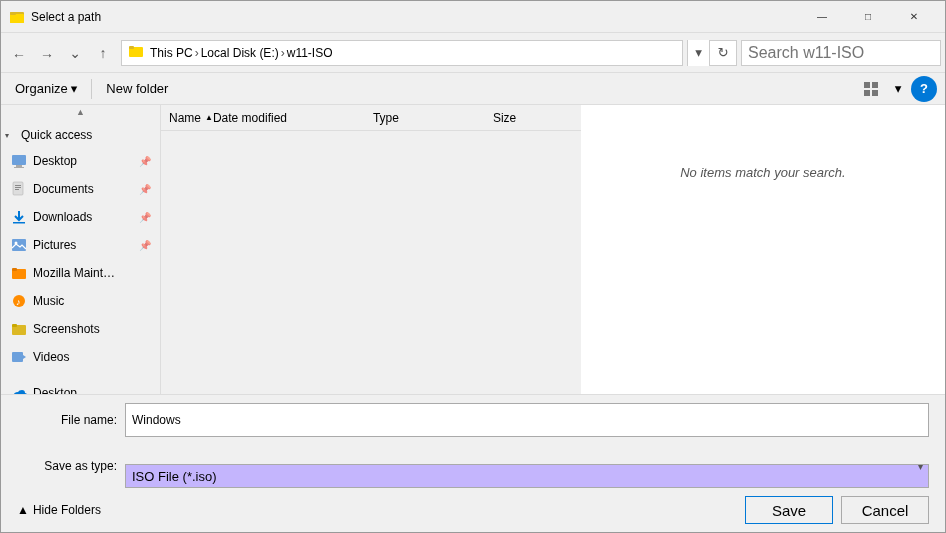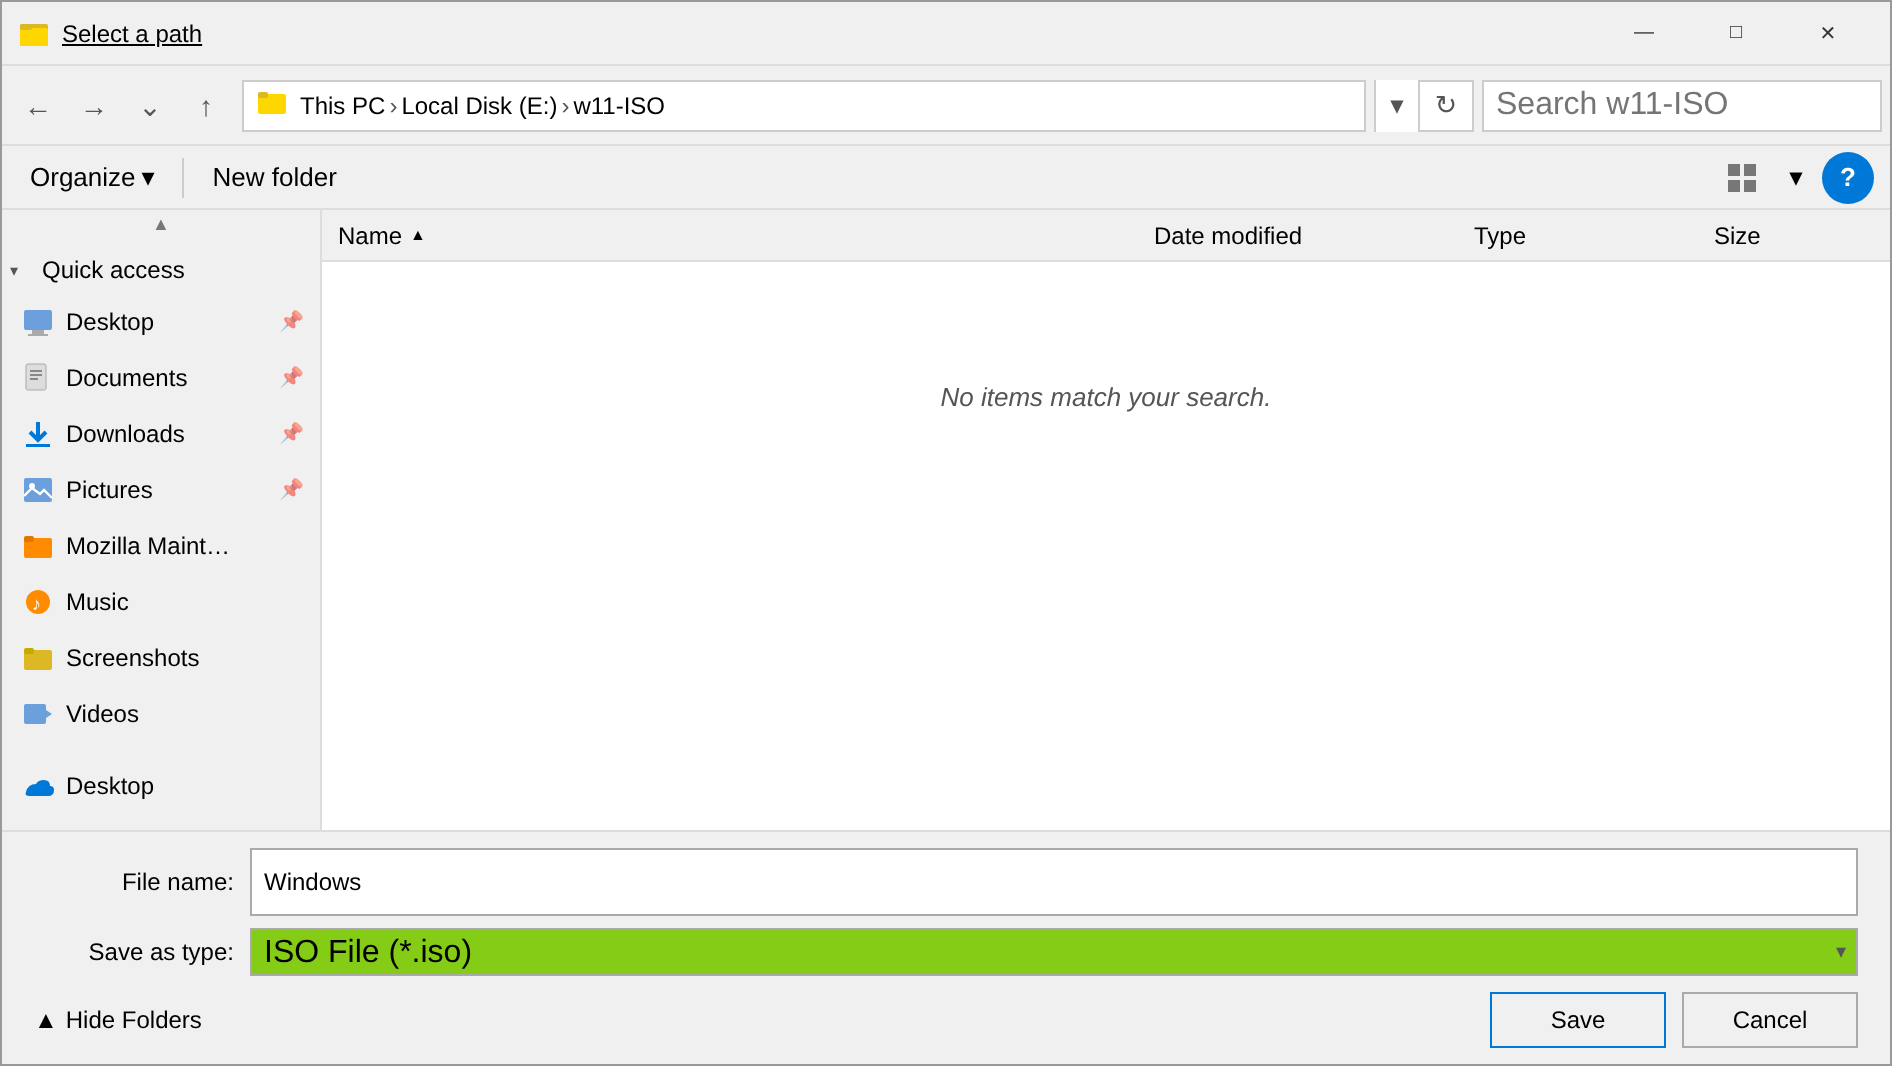--- a/index.html
+++ b/index.html
@@ -38,21 +38,20 @@
       margin-right: 6px;
       display: flex;
       align-items: center;
       justify-content: center;
     }
     .titlebar-icon svg { width: 16px; height: 16px; }
     .titlebar-title {
       flex: 1;
       font-size: 12px;
       color: #000;
-      text-decoration: underline;
     }
     .titlebar-buttons {
       display: flex;
       gap: 0;
     }
     .titlebar-btn {
       width: 46px;
       height: 32px;
       border: none;
       background: transparent;
@@ -273,21 +272,21 @@
     .sidebar-group-header .chevron {
       width: 16px;
       font-size: 8px;
       color: #555;
     }
 
     
     .file-area {
       flex: 1;
       display: flex;
-      flex-direction: column;
+      flex-direction: row;
       overflow: hidden;
     }
     .file-list-header {
       height: 26px;
       display: flex;
       align-items: center;
       background: #f0f0f0;
       border-bottom: 1px solid #ddd;
       padding: 0 8px;
       font-size: 12px;
@@ -341,27 +340,28 @@
       outline: none;
     }
     .select-wrapper {
       flex: 1;
       position: relative;
     }
     .select-wrapper select {
       width: 100%;
       height: 24px;
       border: 1px solid #aaa;
-      background: #84cc16;
-      font-size: 16px;
+      background: #c4b5fd;
+      font-size: 13px;
       padding: 0 6px;
       outline: none;
       appearance: none;
       -webkit-appearance: none;
       cursor: pointer;
+      margin-top: 21px;
     }
     .select-wrapper::after {
       content: '▾';
       position: absolute;
       right: 6px;
       top: 50%;
       transform: translateY(-50%);
       pointer-events: none;
       font-size: 10px;
       color: #555;
@@ -385,21 +385,21 @@
     }
     .action-buttons {
       display: flex;
       gap: 8px;
     }
     .dialog-btn {
       width: 88px;
       height: 28px;
       border: 1px solid #aaa;
       background: #f0f0f0;
-      font-size: 12px;
+      font-size: 15px;
       cursor: pointer;
       display: flex;
       align-items: center;
       justify-content: center;
       color: #000;
     }
     .dialog-btn.primary {
       background: #f0f0f0;
       border: 1px solid #0078d7;
       color: #000;

